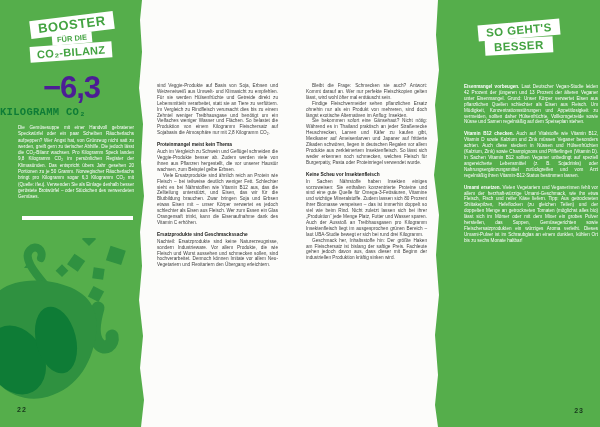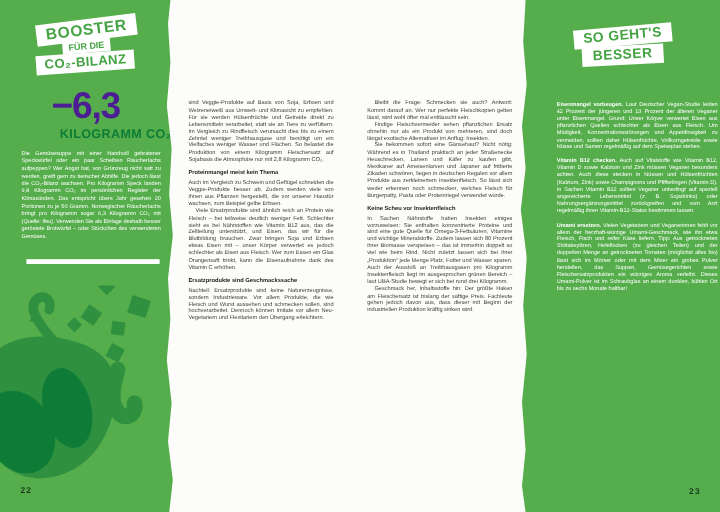--- a/index.html
+++ b/index.html
@@ -35,22 +35,22 @@
   .b3 { font-size:11px; padding:2px 7px 1px; transform:rotate(-4deg); letter-spacing:.3px; }
   .right-badges { left:437px; top:22px; width:163px; }
   .b4 { font-size:11.5px; padding:2px 8px 1px; transform:rotate(-5deg); letter-spacing:.4px; }
   .b5 { font-size:11.5px; padding:2px 9px 1px; transform:rotate(-3deg); margin-top:0; letter-spacing:.4px; }
   
   .stat-value {
     position:absolute; left:0; top:70px; width:143px; text-align:center;
     color:#4c1d95; font-size:31px; font-weight:800; letter-spacing:-1px;
   }
   .stat-unit {
-    position:absolute; left:0; top:106px; width:143px; text-align:right;
-    color:#0e7c36; font-size:10.5px; font-weight:800; letter-spacing:.3px;
+    position:absolute; left:0; top:106px; width:143px; text-align:left;
+    color:#0e7c36; font-size:10.5px; font-weight:800; letter-spacing:.3px;font-family:Liberation Mono, monospace;
   }
   .left-body {
     position:absolute; left:18px; top:125px; width:116px;
     font-size:4.6px; line-height:6.3px; color:#ffffff; text-align:justify;
   }
   .divider { position:absolute; left:22px; top:216px; width:111px; height:4px; background:#ffffff; }
   .pepper-wrap { position:absolute; left:0; top:238px; width:150px; height:189px; }
   
   .tips { position:absolute; left:464px; top:84px; width:134px; }
   .tips p { margin:0 0 6px 0; font-size:4.6px; line-height:5.9px; color:#ffffff; text-align:justify; }

